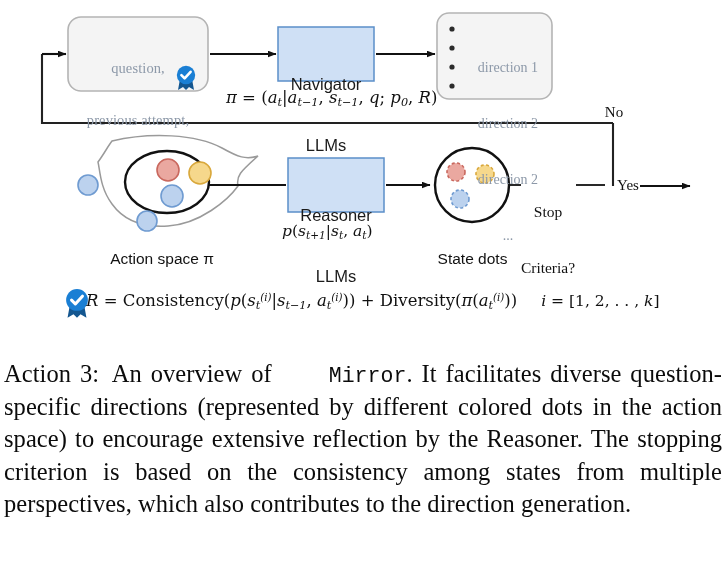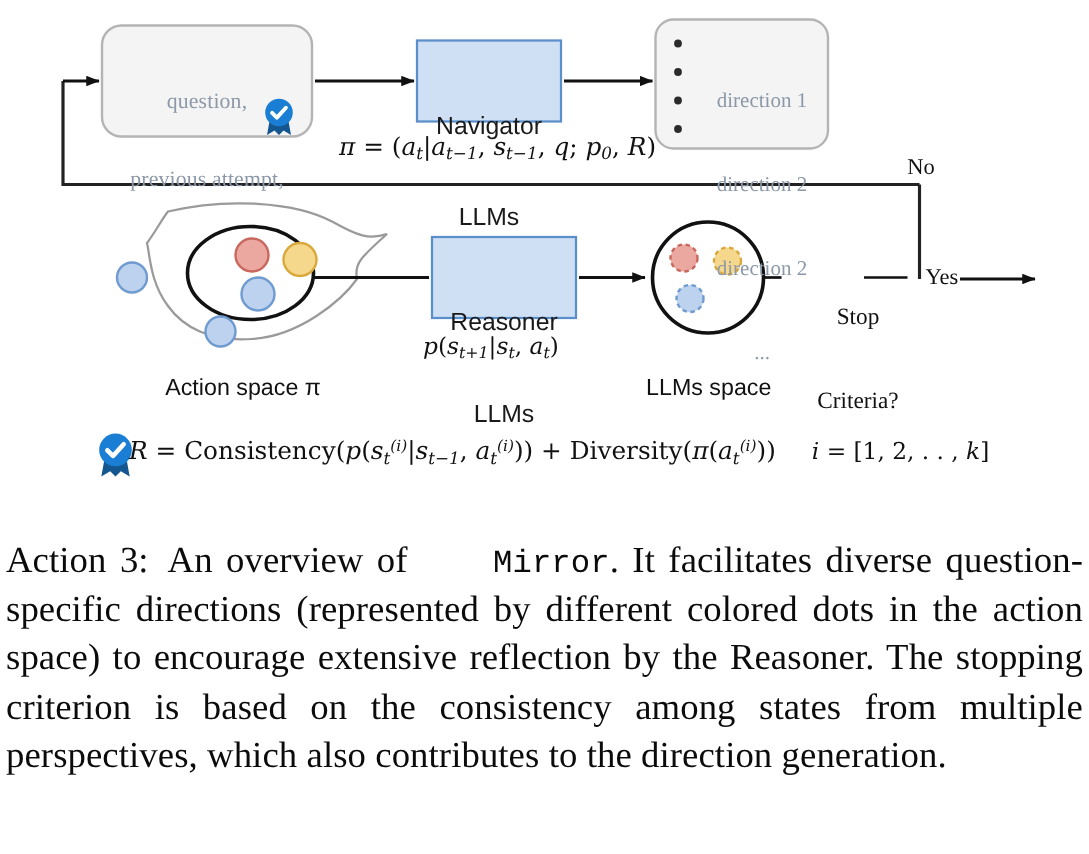--- a/index.html
+++ b/index.html
@@ -74,21 +74,20 @@
     color: #111111;
     font-family: "Liberation Serif", serif;
     font-size: 15px;
   }
 
   .stop-label {
     color: #111111;
     font-family: "Liberation Serif", serif;
     font-size: 15.5px;
     line-height: 1.2;
-    margin-left: 24px;
   }
 
   
   .math {
     position: absolute;
     font-family: "DejaVu Serif", serif;
     color: #111111;
     white-space: nowrap;
   }
   .math i, .mvar {
@@ -247,21 +246,21 @@
       <div>...</div>
     </div>
 
     <div class="node-text llm-box-text" style="left:288px; top:165px; width:96px;">
       <div>Reasoner</div>
       <div>LLMs</div>
     </div>
 
     <div class="node-text space-label" style="left:62px; top:250px; width:200px;">Action space π</div>
 
-    <div class="node-text space-label" style="left:400px; top:250px; width:145px;">LLMs space</div>
+    <div class="node-text space-label" style="left:400px; top:250px; width:145px;">State dots</div>
 
     <div class="node-text stop-label" style="left:519px; top:166px; width:58px;">
       <div>Stop</div>
       <div>Criteria?</div>
     </div>
 
     <div class="node-text branch-label" style="left:598px; top:104px; width:32px;">No</div>
 
     <div class="node-text branch-label" style="left:613px; top:177px; width:30px;">Yes</div>
 

